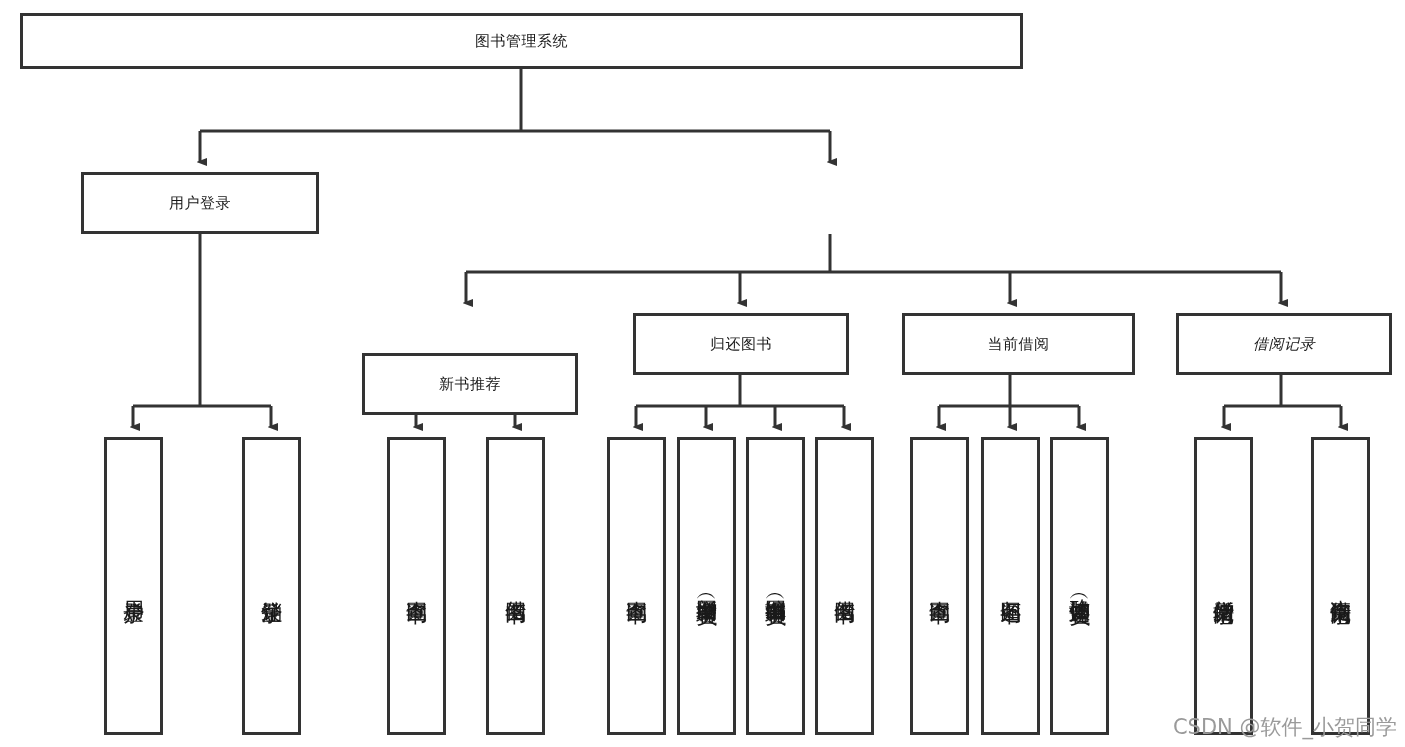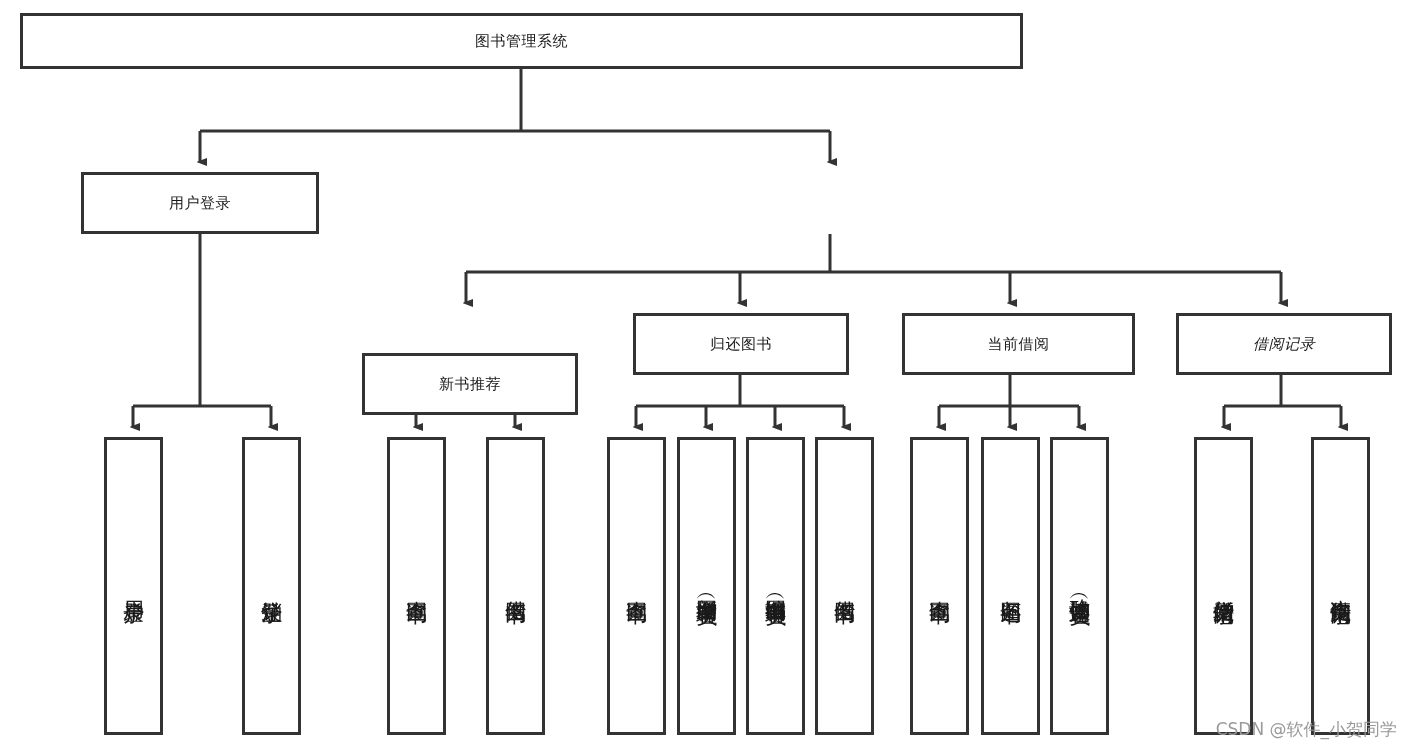--- a/index.html
+++ b/index.html
@@ -59,21 +59,21 @@
   }
   .node.vertical {
     align-items: center;
     justify-content: center;
     padding: 4px 0;
   }
   #watermark {
     position: absolute;
     right: 8px;
     bottom: 6px;
-    font-size: 17px;
+    font-size: 21px;
     color: #9a9a9a;
     white-space: nowrap;
     z-index: 5;
     font-family: "DejaVu Sans", "Liberation Sans", sans-serif;
   }
 </style>
 </head>
 <body>
 
 <div id="diagram-canvas">

